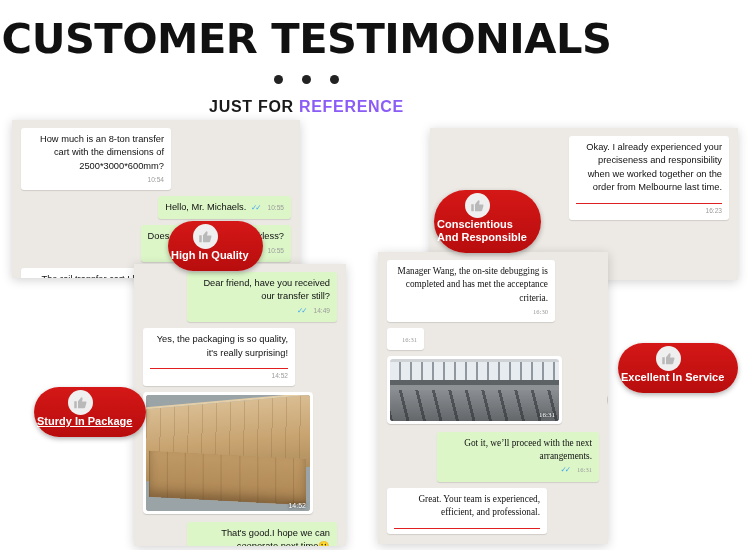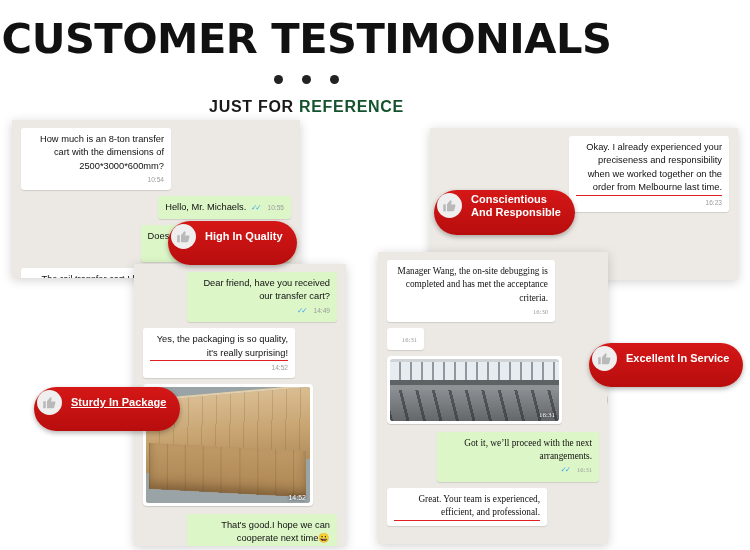--- a/index.html
+++ b/index.html
@@ -24,21 +24,21 @@
   }
   .dots { margin-top:13px; display:flex; justify-content:center; gap:19px; }
   .dot { width:9px; height:9px; border-radius:50%; background:#222; }
   .subtitle {
     margin-top:14px;
     font-size:16px;
     font-weight:bold;
     letter-spacing:0.7px;
     color:#1a1a1a;
   }
-  .subtitle .accent { color:#14532d; }
+  .subtitle .accent { color:#8b5cf6; }
 
   
   .panel {
     position:absolute;
     background:#ece9e4;
     box-shadow:0 2px 10px rgba(0,0,0,0.18);
     overflow:hidden;
     padding:8px 9px;
     text-align:right;
   }
@@ -67,21 +67,21 @@
   .meta {
     display:inline-block;
     float:right;
     font-size:6.6px;
     color:#9b9b9b;
     margin-left:8px;
     margin-top:2px;
     white-space:nowrap;
   }
   .tick { color:#3fa7f0; font-size:7.5px; letter-spacing:-2px; margin-left:2px; }
-  .ul  { border-bottom:1.2px solid #e02020; padding-bottom:0px; }
+  .ul  { border-bottom:1.2px solid #e02020; padding-bottom:8px; }
 
   
   .imgbub { padding:3px; background:#ffffff; border-radius:4px; box-shadow:0 1px 1px rgba(0,0,0,0.14); position:relative; }
   .photo { position:relative; border-radius:3px; overflow:hidden; }
   .photo .stamp {
     position:absolute; right:4px; bottom:2px;
     font-size:7px; color:#ffffff;
     text-shadow:0 0 3px rgba(0,0,0,.8);
   }
   .fwd {
@@ -137,39 +137,40 @@
     position:absolute; left:0; right:0; top:34%; height:5px; background:#5d6265;
   }
 
   
   .badge {
     position:absolute;
     display:flex; align-items:center;
     background:#cf1111;
     background:linear-gradient(#d51717,#b80d0d);
     border-radius:40px;
-    padding:3px 14px 16px 3px;
+    padding:3px 14px 9px 3px;
     box-shadow:0 2px 5px rgba(0,0,0,0.3);
     color:#ffffff;
     white-space:nowrap;
+    flex-direction:column;
   }
   .badge .thumb {
     width:25px; height:25px; border-radius:50%;
     background:#efefef;
     display:flex; align-items:center; justify-content:center;
     flex:0 0 auto;
     margin-right:9px;
   }
   .badge .thumb svg { width:15px; height:15px; fill:#b9b9b9; }
   .badge .blabel { font-size:11px; font-weight:bold; line-height:1.18; }
 
   .badge.b1 { left:168px; top:221px; }
   .badge.b2 { left:434px; top:190px; }
   .badge.b3 { left:34px;  top:387px;text-decoration:underline; }
-  .badge.b4 { left:589px; top:343px; }
+  .badge.b4 { left:618px; top:343px; }
 </style>
 </head>
 <body>
 
 <div class="header">
   <div class="title">CUSTOMER TESTIMONIALS</div>
   <div class="dots">
     <span class="dot"></span>
     <span class="dot"></span>
     <span class="dot"></span>
@@ -220,21 +221,21 @@
     </div>
   </div>
 
 
 </div>
 
 <div class="panel p3">
 
   <div class="row out">
     <div class="bubble out" style="max-width:150px">
-      <span class="txt">Dear friend, have you received our transfer cart?</span>
+      <span class="txt">Dear friend, have you received our transfer still?</span>
       <span class="meta">14:49</span><span class="tick">✓✓</span>
     </div>
   </div>
 
   <div class="row">
     <div class="bubble in" style="max-width:152px">
       <span class="txt ul">Yes, the packaging is so quality, it's really surprising!</span>
       <span class="meta">14:52</span>
     </div>
   </div>

